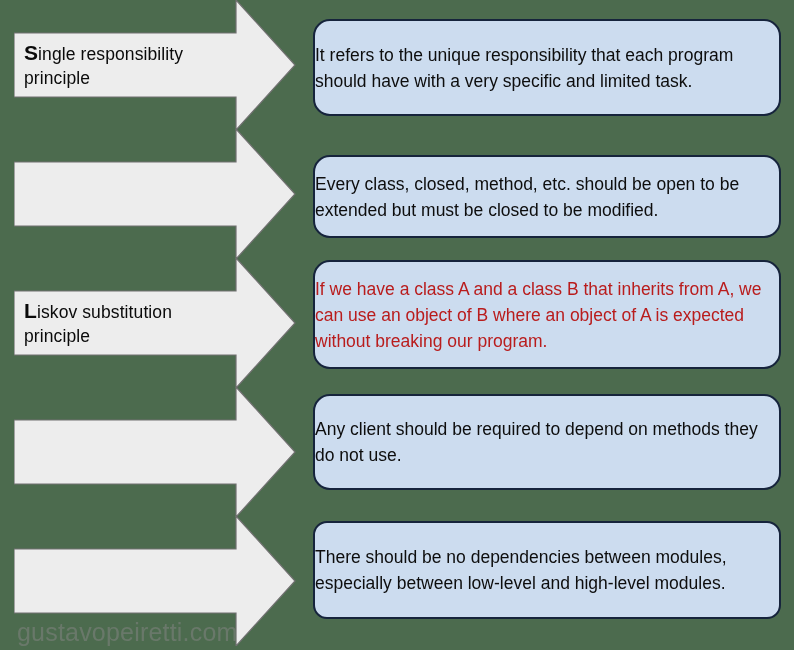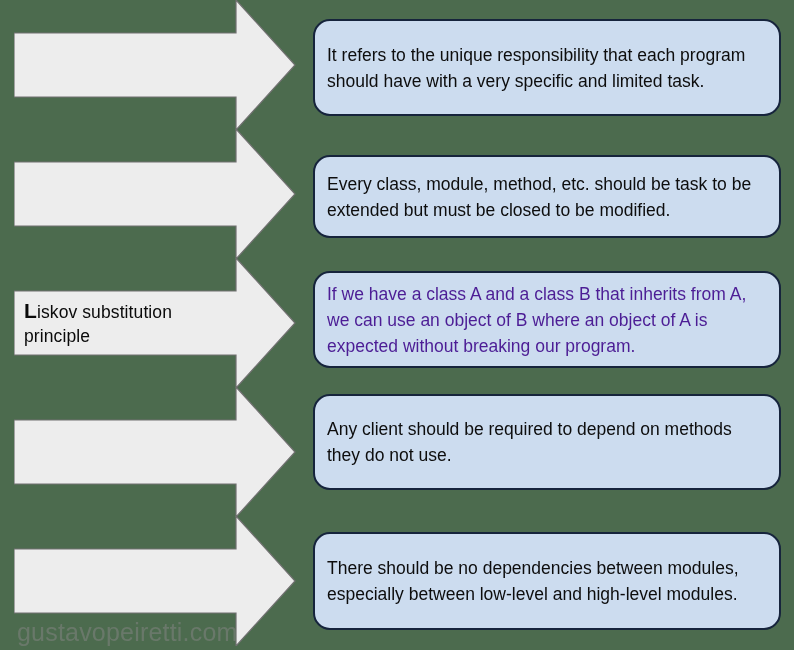--- a/index.html
+++ b/index.html
@@ -65,21 +65,21 @@
   .desc-box {
     position: absolute;
     left: 313px;
     box-sizing: border-box;
     background: #ccdcef;
     border: 2px solid #16243c;
     border-radius: 17px;
     color: #0d0d0d;
     font-size: 17.5px;
     line-height: 26px;
-    padding: 0 12px;
+    padding: 0 0;
     display: flex;
     align-items: center;
     width: 468px;
   }
   .desc-box .desc-text {
     display: block;
     width: 100%;
   }
 
   
@@ -98,47 +98,50 @@
 </head>
 <body style="background: rgb(76, 107, 78);">
 
 <div id="diagram">
 
   <div class="row">
     <div class="arrow" style="top: 0px;">
       <svg viewBox="0 0 282 130" preserveAspectRatio="none">
         <polygon points="0,33 222,33 222,0 281,65 222,130 222,97 0,97" fill="#ededed" stroke="#707070" stroke-width="1.2"></polygon>
       </svg>
+      <div class="arrow-label">
+        <span><span class="initial">S</span><span>ingle responsibility principle</span></span>
+      </div>
     </div>
     <div class="desc-box" style="top: 19px; height: 97px; background: rgb(204, 220, 239); border-color: rgb(22, 36, 60); color: rgb(13, 13, 13);">
       <span class="desc-text">It refers to the unique responsibility that each program should have with a very specific and limited task.</span>
     </div>
   </div>
 
   <div class="row">
     <div class="arrow" style="top: 129px;">
       <svg viewBox="0 0 282 130" preserveAspectRatio="none">
         <polygon points="0,33 222,33 222,0 281,65 222,130 222,97 0,97" fill="#ededed" stroke="#707070" stroke-width="1.2"></polygon>
       </svg>
     </div>
     <div class="desc-box" style="top: 155px; height: 83px; background: rgb(204, 220, 239); border-color: rgb(22, 36, 60); color: rgb(13, 13, 13);">
-      <span class="desc-text">Every class, module, method, etc. should be task to be extended but must be closed to be modified.</span>
+      <span class="desc-text">Every class, closed, method, etc. should be open to be extended but must be closed to be modified.</span>
     </div>
   </div>
 
   <div class="row">
     <div class="arrow" style="top: 258px;">
       <svg viewBox="0 0 282 130" preserveAspectRatio="none">
         <polygon points="0,33 222,33 222,0 281,65 222,130 222,97 0,97" fill="#ededed" stroke="#707070" stroke-width="1.2"></polygon>
       </svg>
       <div class="arrow-label">
         <span><span class="initial">L</span><span>iskov substitution principle</span></span>
       </div>
     </div>
-    <div class="desc-box" style="top: 271px; height: 97px; background: rgb(204, 220, 239); border-color: rgb(22, 36, 60); color: #4c1d95;">
+    <div class="desc-box" style="top: 260px; height: 109px; background: rgb(204, 220, 239); border-color: rgb(22, 36, 60); color: #b91c1c;">
       <span class="desc-text">If we have a class A and a class B that inherits from A, we can use an object of B where an object of A is expected without breaking our program.</span>
     </div>
   </div>
 
   <div class="row">
     <div class="arrow" style="top: 387px;">
       <svg viewBox="0 0 282 130" preserveAspectRatio="none">
         <polygon points="0,33 222,33 222,0 281,65 222,130 222,97 0,97" fill="#ededed" stroke="#707070" stroke-width="1.2"></polygon>
       </svg>
     </div>
@@ -146,19 +149,19 @@
       <span class="desc-text">Any client should be required to depend on methods they do not use.</span>
     </div>
   </div>
 
   <div class="row">
     <div class="arrow" style="top: 516px;">
       <svg viewBox="0 0 282 130" preserveAspectRatio="none">
         <polygon points="0,33 222,33 222,0 281,65 222,130 222,97 0,97" fill="#ededed" stroke="#707070" stroke-width="1.2"></polygon>
       </svg>
     </div>
-    <div class="desc-box" style="top: 532px; height: 98px; background: rgb(204, 220, 239); border-color: rgb(22, 36, 60); color: rgb(13, 13, 13);">
+    <div class="desc-box" style="top: 521px; height: 98px; background: rgb(204, 220, 239); border-color: rgb(22, 36, 60); color: rgb(13, 13, 13); border-radius: 14px;">
       <span class="desc-text">There should be no dependencies between modules, especially between low-level and high-level modules.</span>
     </div>
   </div>
 
   <div id="watermark">gustavopeiretti.com</div>
 </div>
 
 </body></html>

